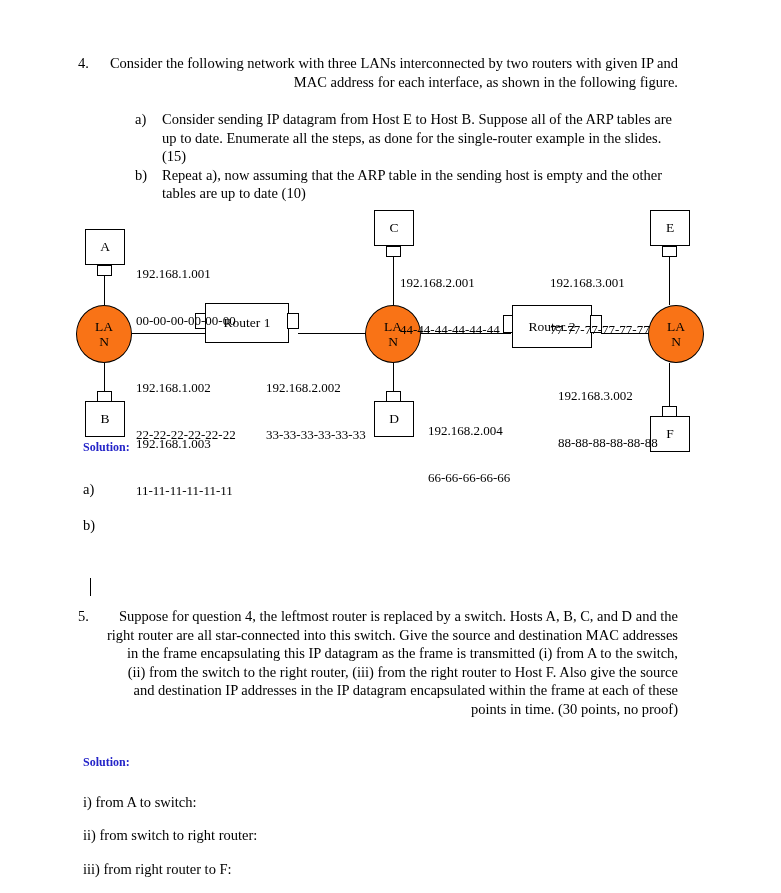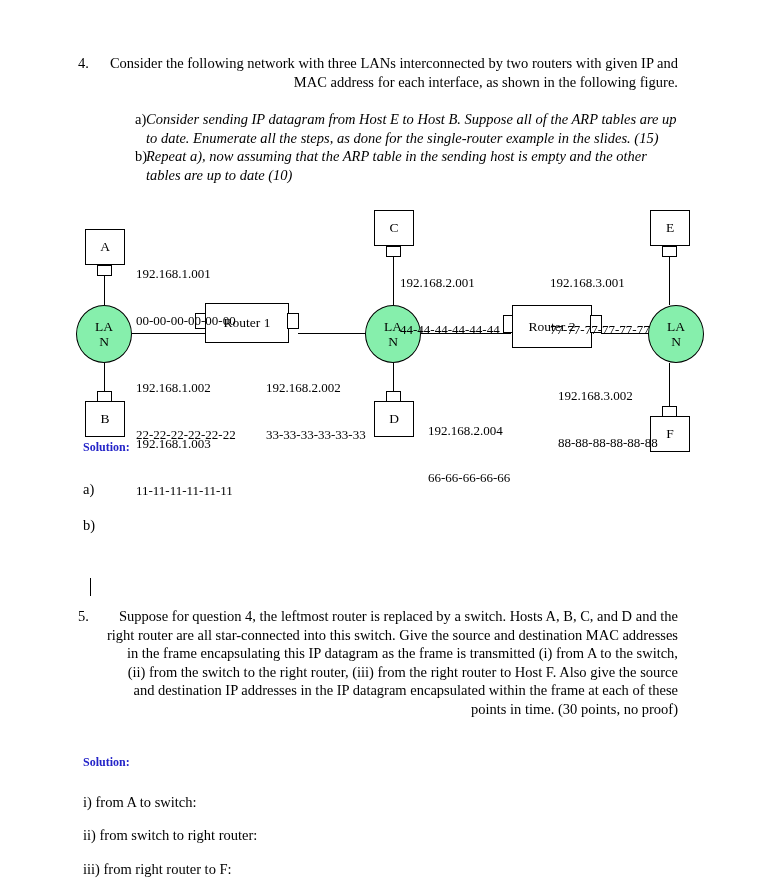--- a/index.html
+++ b/index.html
@@ -47,22 +47,21 @@
     position: relative;
     margin-bottom: 0px;
   }
   .sub-label {
     position: absolute;
     left: 0;
     top: 0;
     width: 22px;
   }
   .sub-body {
-    margin-left: 11px;
-    font-style: italic;
+    margin-left: 27px;
   }
 
   .solution {
     position: absolute;
     color: #2323c8;
     font-weight: bold;
     font-size: 12px;
     font-family: "Liberation Serif", "DejaVu Serif", serif;
   }
   .plain-line {
@@ -104,21 +103,21 @@
   .iface {
     position: absolute;
     border: 1px solid #000;
     background: #fff;
     box-sizing: border-box;
   }
   .lan {
     position: absolute;
     border: 1px solid #000;
     border-radius: 50%;
-    background: #86efac;
+    background: #f97316;
     box-sizing: border-box;
     display: flex;
     flex-direction: column;
     align-items: center;
     justify-content: center;
     font-size: 13.5px;
     line-height: 15px;
   }
   .router {
     position: absolute;

